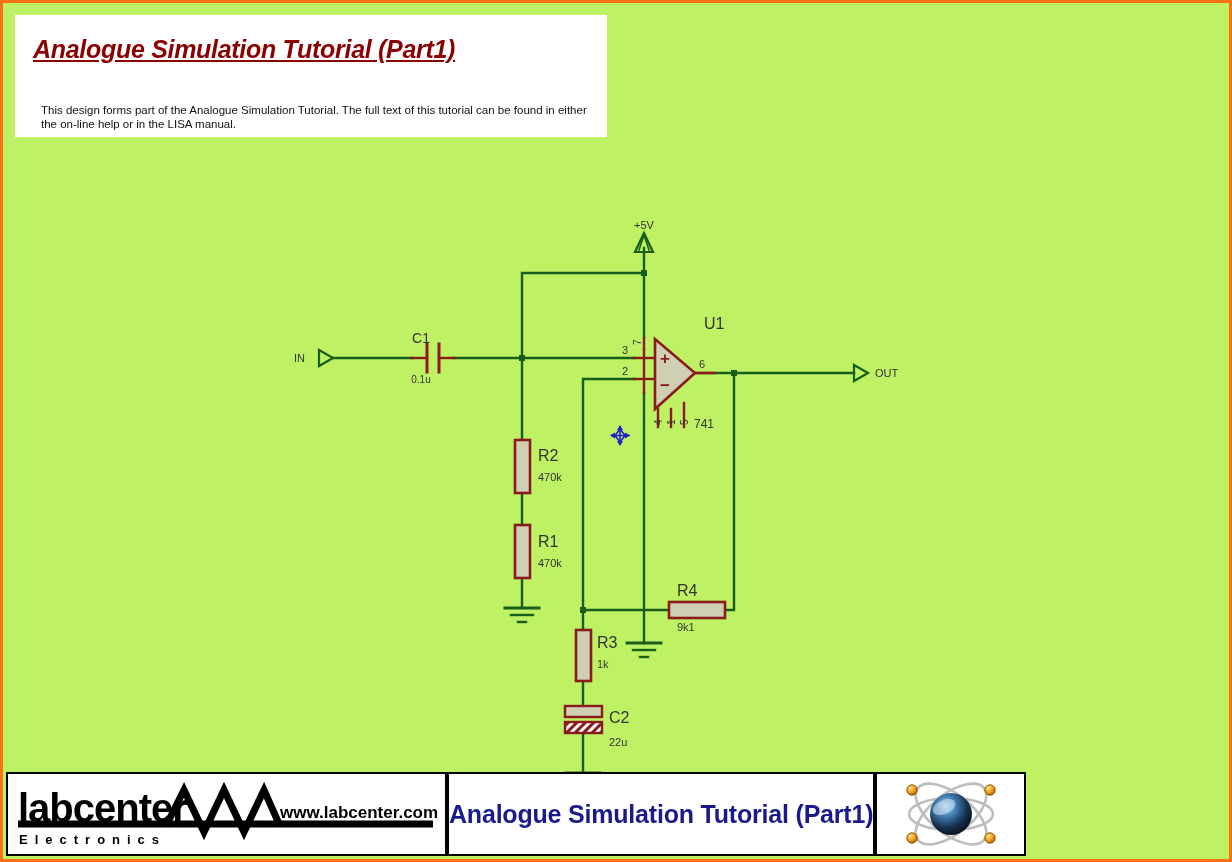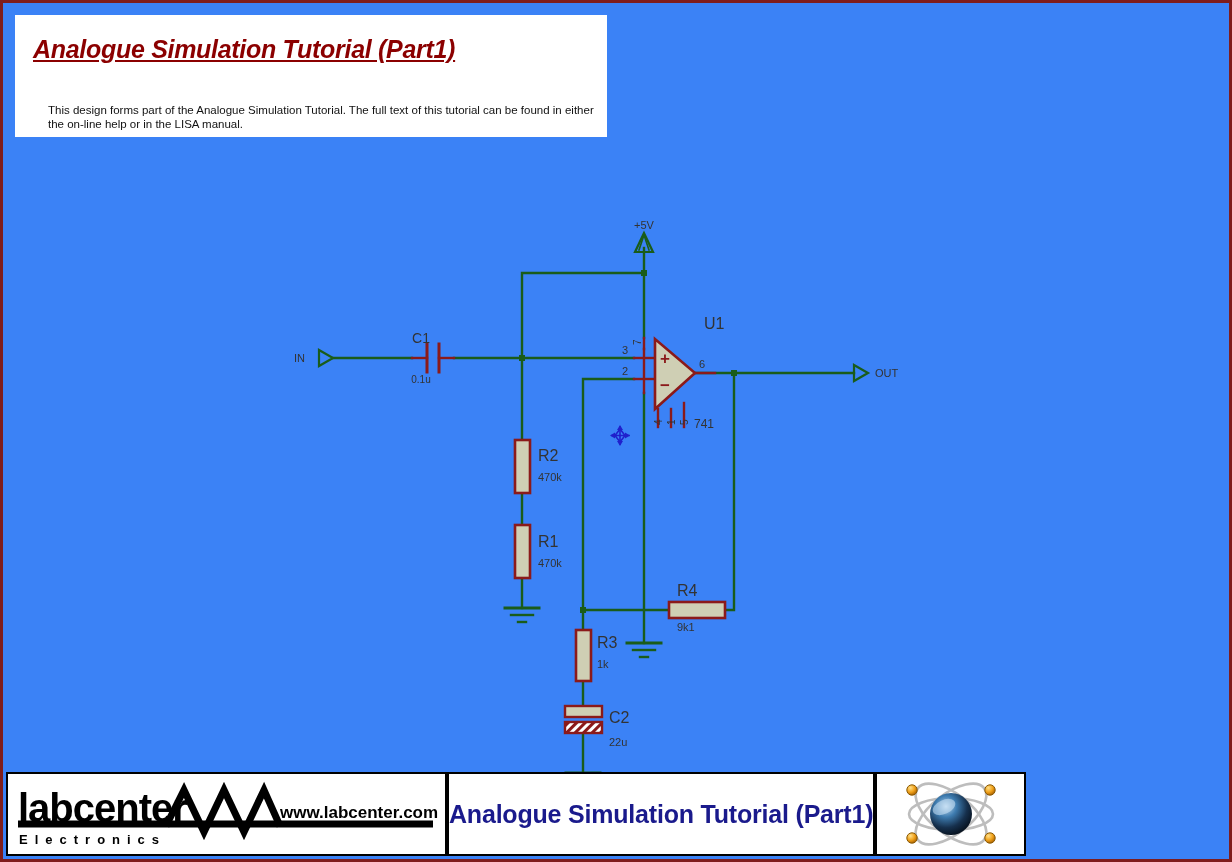--- a/index.html
+++ b/index.html
@@ -1,37 +1,37 @@
 <!DOCTYPE html>
 <html><head>
 <meta charset="utf-8">
 <style>
   html,body{margin:0;padding:0;background:#fff;}
   body{font-family:"Liberation Sans",sans-serif;}
   #page{
     position:relative;width:1232px;height:862px;
-    background:#3b82f6;
-    border:3px solid #7f1d1d;
+    background:#bef264;
+    border:3px solid #f97316;
     box-sizing:border-box;
     overflow:hidden;
   }
   
   #note-box{
     position:absolute;left:12px;top:12px;width:592px;height:122px;
     background:#ffffff;box-sizing:border-box;
   }
   #note-title{
     position:absolute;left:18px;top:20px;
     font-size:25px;font-weight:bold;font-style:italic;
     color:#8B0000;text-decoration:underline;
     letter-spacing:-0.3px;white-space:nowrap;
   }
   #note-body{
     position:absolute;left:26px;top:88px;width:552px;
-    font-size:11.5px;color:#111;line-height:14px;margin-left:7px;
+    font-size:11.5px;color:#111;line-height:14px;
   }
   
   #schematic{position:absolute;left:0;top:150px;width:1232px;height:620px;}
   
   #footer{
     position:absolute;left:3px;bottom:3px;width:1020px;height:84px;
     display:flex;box-sizing:border-box;
   }
   .foot-cell{background:#fff;border:2px solid #000;box-sizing:border-box;
     display:flex;align-items:center;position:relative;}

